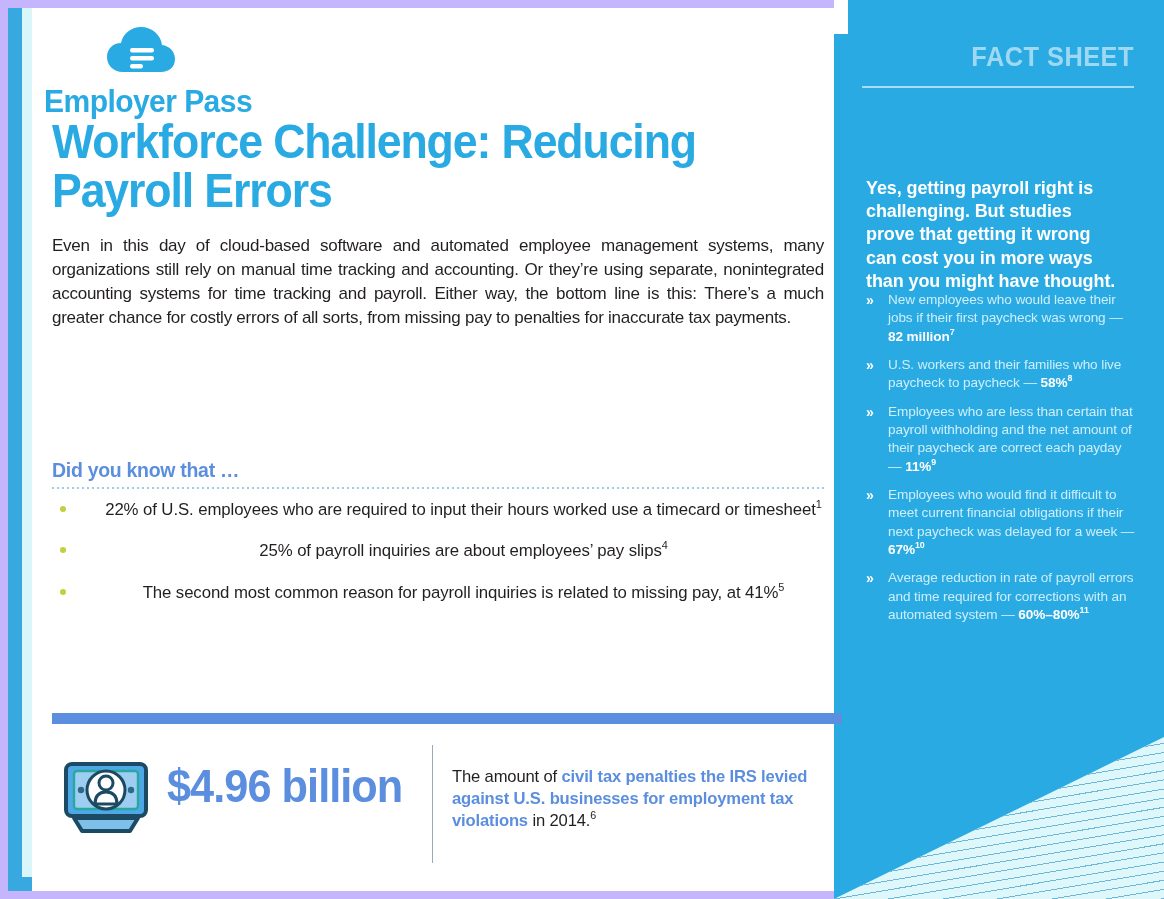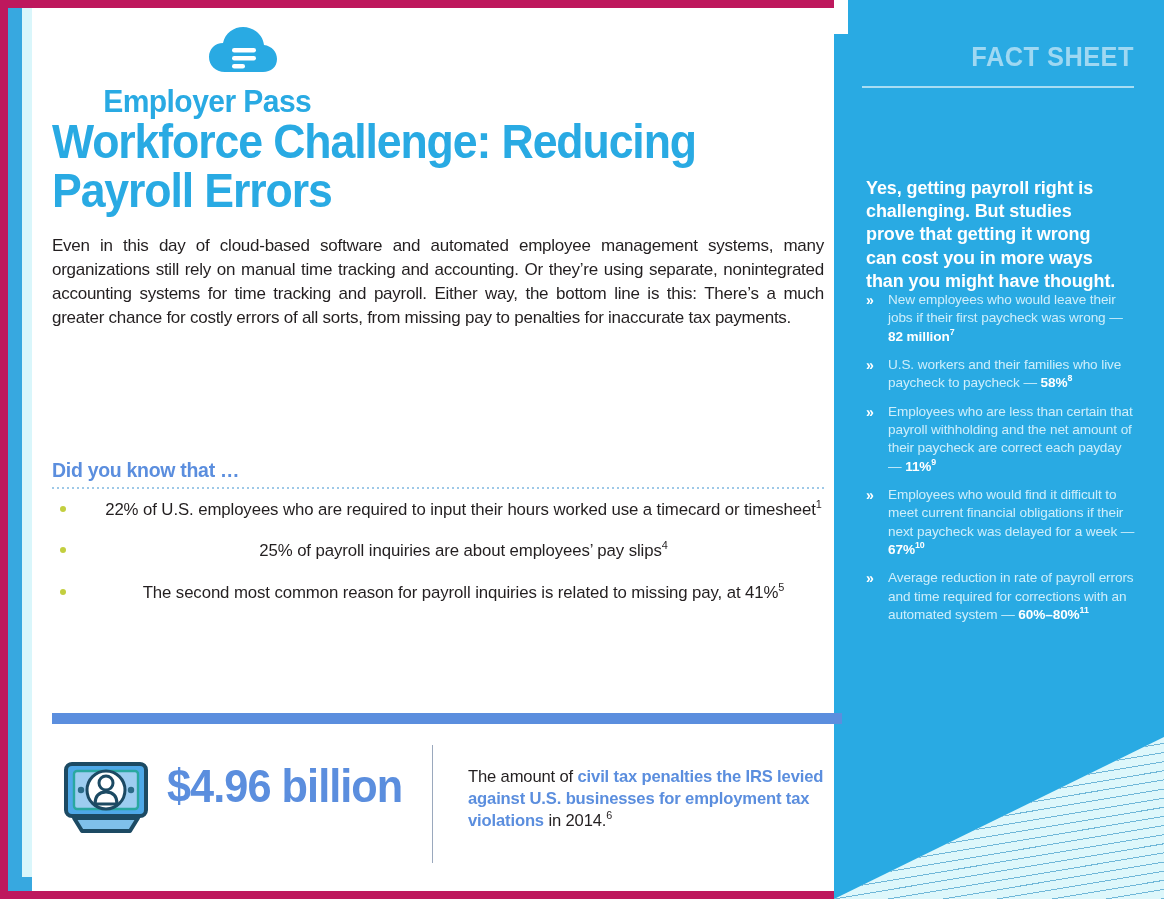--- a/index.html
+++ b/index.html
@@ -9,21 +9,21 @@
     height: 899px;
     background: #ffffff;
     font-family: "Liberation Sans", sans-serif;
     overflow: hidden;
   }
 
   .page {
     position: relative;
     width: 1164px;
     height: 899px;
-    background: #be185d;
+    background: #c4b5fd;
   }
 
   
   .frame-left {
     position: absolute;
     left: 8px; top: 8px;
     width: 14px; height: 883px;
     background: #37a8e0;
   }
   .frame-bottom {
@@ -142,21 +142,21 @@
   }
 
   
   .main {
     position: absolute;
     left: 32px; top: 8px;
     width: 802px; height: 883px;
     background: #ffffff;
   }
 
-  .logo-block { position: absolute; left: 20px; top: 18px; width: 320px; text-align: center; }
+  .logo-block { position: absolute; left: 12px; top: 18px; width: 320px; }
   .logo-cloud { margin-left: 62px; }
   .logo-word {
     margin-top: 4px;
     color: #29aae3;
     font-size: 31px;
     font-weight: bold;
     letter-spacing: -0.6px;
     font-family: "Liberation Sans Narrow", "Liberation Sans", sans-serif;
     transform: scaleX(0.97);
     transform-origin: left center;
@@ -272,21 +272,20 @@
     background: #9aa8bd;
   }
   .bottom-text {
     position: absolute;
     left: 420px; top: 33px;
     width: 368px;
     color: #231f20;
     font-size: 16.6px;
     line-height: 1.33;
     letter-spacing: -0.15px;
-    margin-left: 16px;
   }
   .bottom-text b { color: #5b8ede; font-weight: bold; }
 </style>
 </head>
 <body>
 
 <div class="page">
 
   <div class="frame-left-soft"></div>
   <div class="frame-bottom-soft"></div>

